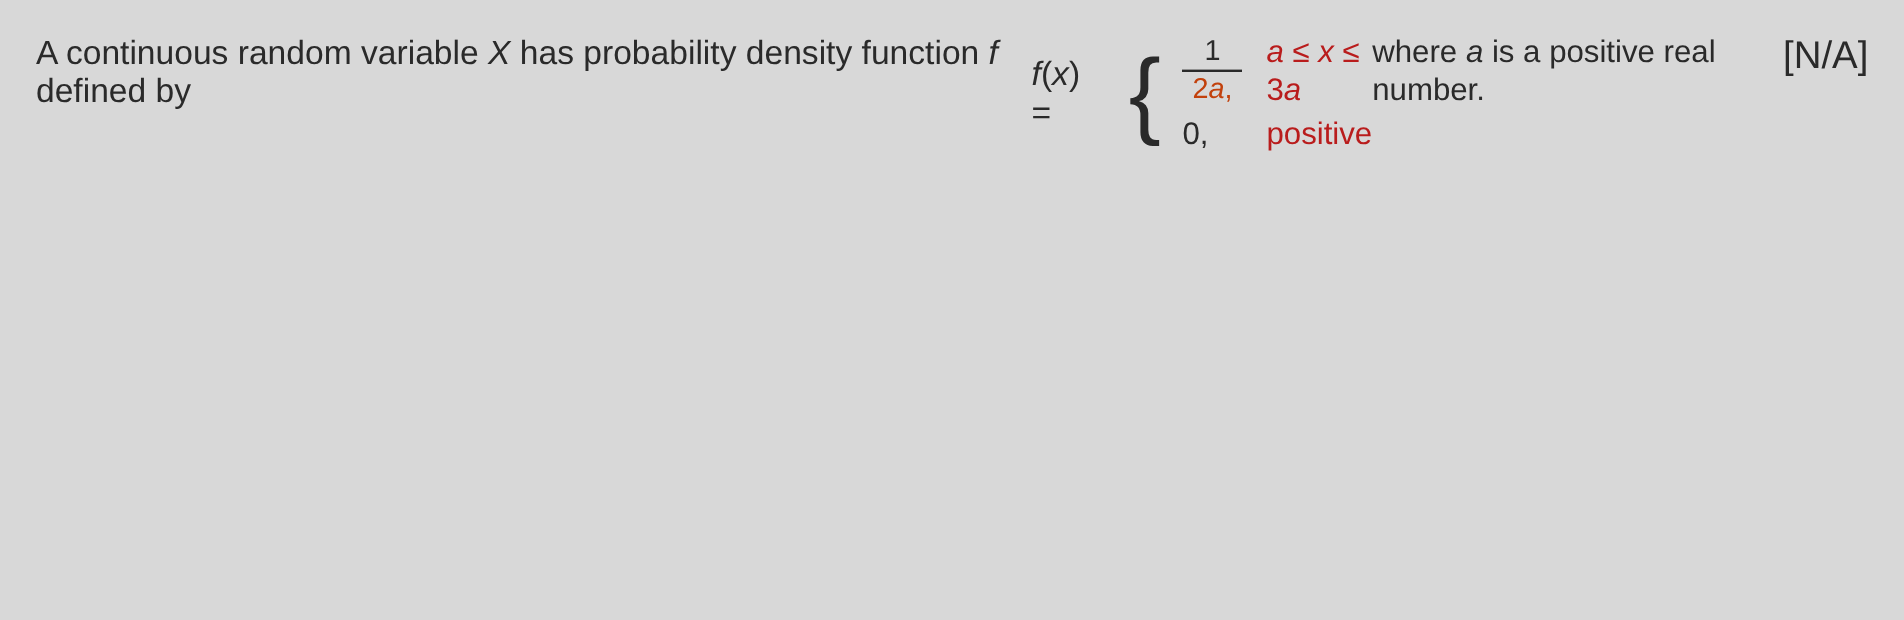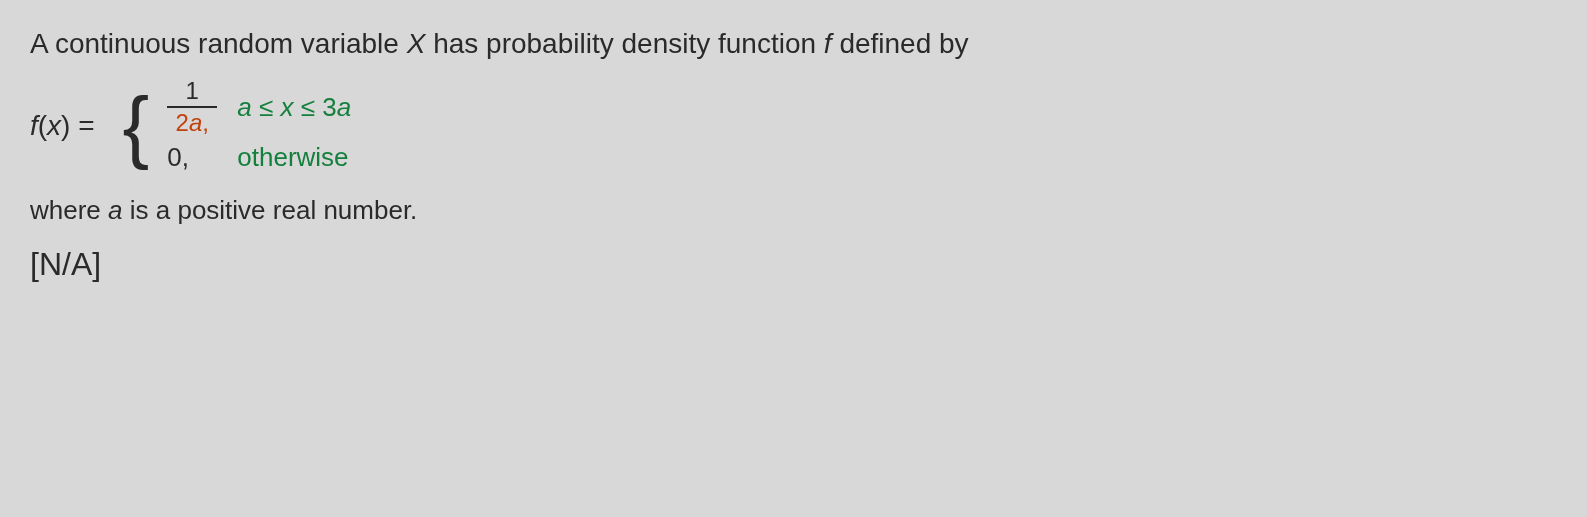--- a/index.html
+++ b/index.html
@@ -14,21 +14,20 @@
       background-color: #d8d8d8;
       font-family: 'Times New Roman', Times, serif;
       display: flex;
       align-items: flex-start;
       justify-content: flex-start;
       padding: 28px 30px;
     }
 
     .content-block {
       display: flex;
-      flex-direction: column;
       gap: 0;
     }
 
     .intro-line {
       font-size: 28px;
       color: #2a2a2a;
       margin-bottom: 18px;
       font-family: Arial, sans-serif;
       font-style: normal;
     }
@@ -107,21 +106,21 @@
       text-align: center;
       line-height: 1.1;
     }
 
     .fraction-den em {
       font-style: italic;
     }
 
     .case-condition {
       font-size: 26px;
-      color: #15803d;
+      color: #b91c1c;
       font-family: Arial, sans-serif;
     }
 
     .case-condition em {
       font-style: italic;
     }
 
     .case-zero {
       font-size: 26px;
       color: #2a2a2a;
@@ -168,21 +167,21 @@
           <div class="fraction-line"></div>
           <span class="fraction-den">2<em>a</em>,</span>
         </div>
         <span class="case-condition">
           <em>a</em> ≤ <em>x</em> ≤ 3<em>a</em>
         </span>
       </div>
 
       <div class="case-row">
         <span class="case-zero">0,</span>
-        <span class="case-condition">otherwise</span>
+        <span class="case-condition">positive</span>
       </div>
     </div>
   </div>
 
   <div class="where-line">
     where <em>a</em> is a positive real number.
   </div>
 
   <div class="na-line">[N/A]</div>
 

